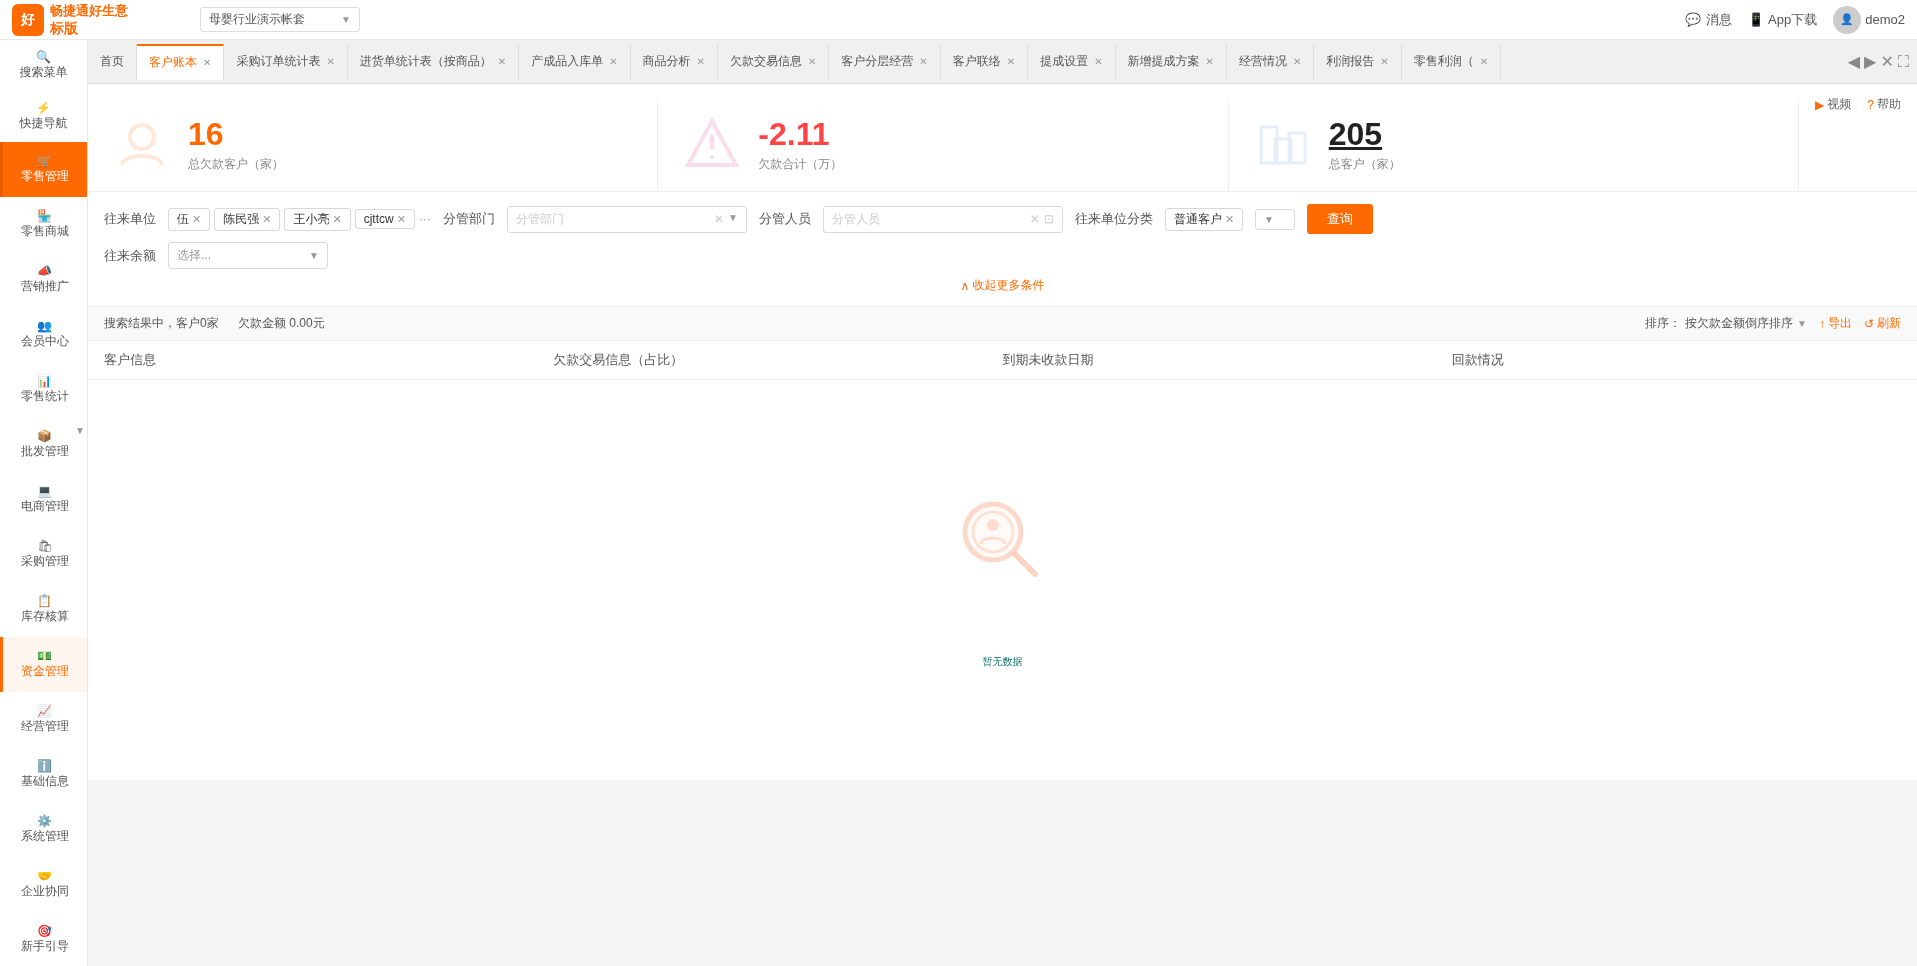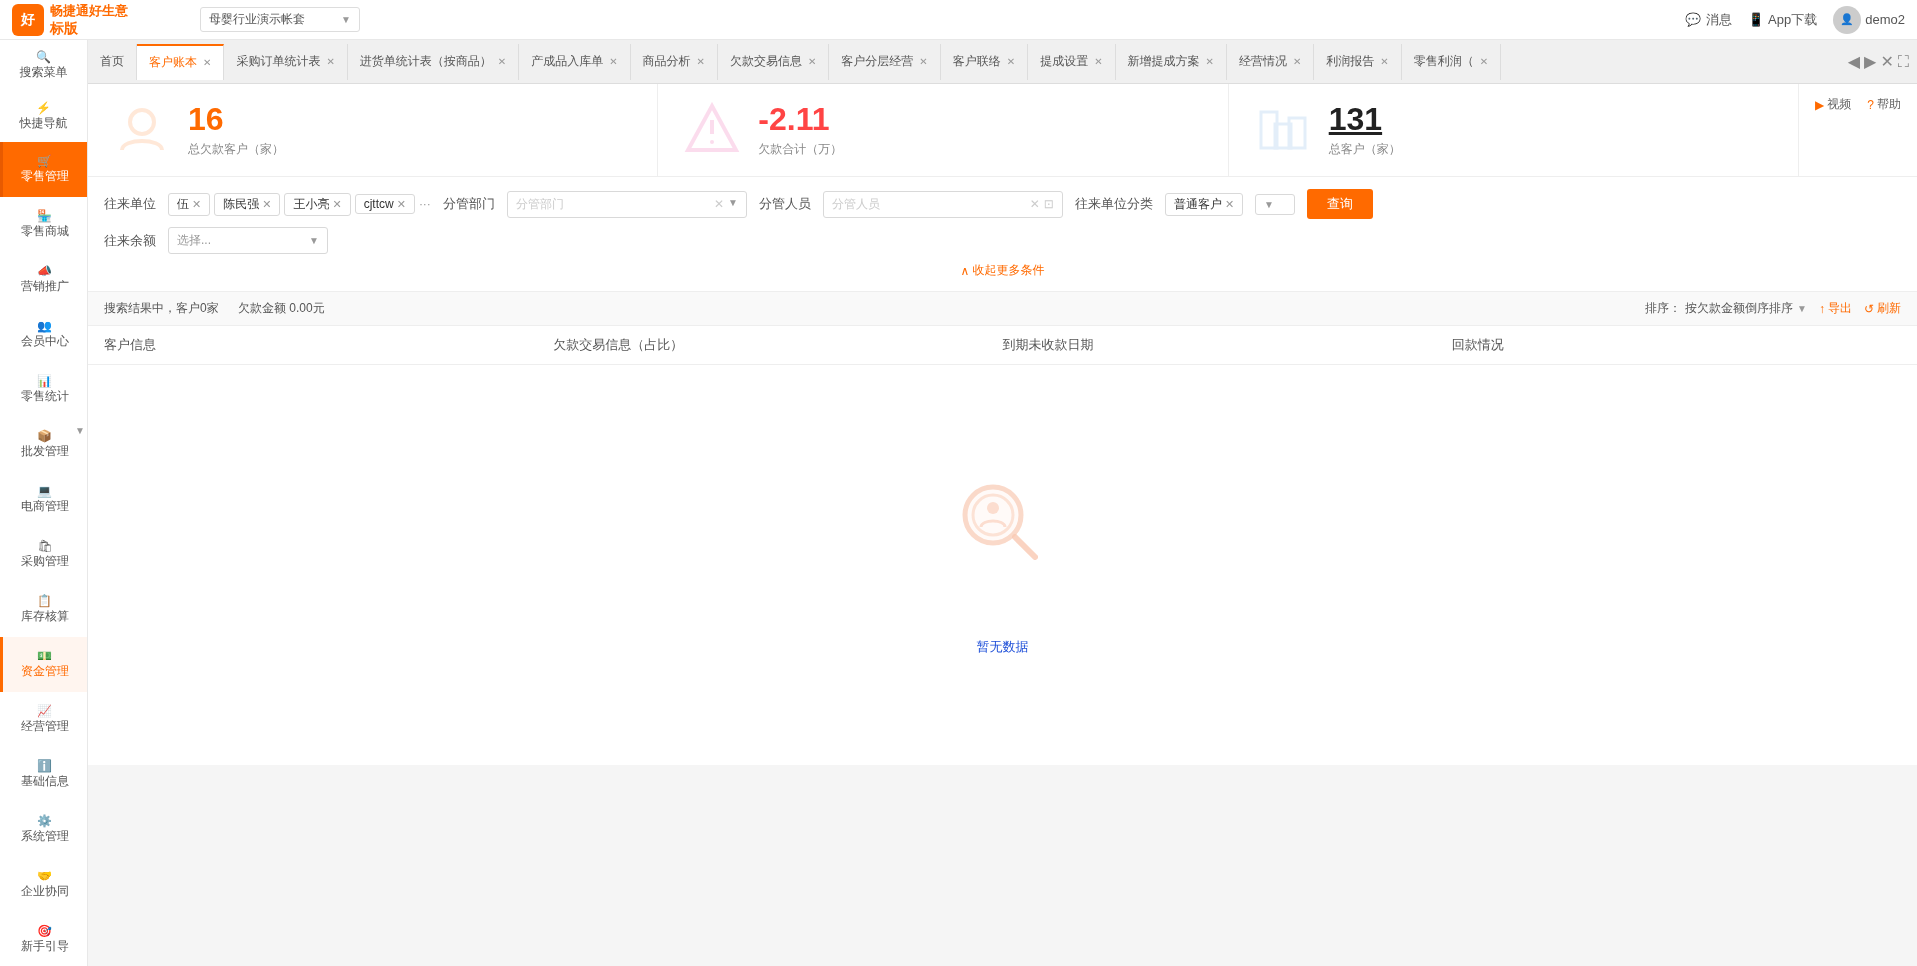--- a/index.html
+++ b/index.html
@@ -56,21 +56,21 @@
     
     .page-content { flex: 1; overflow-y: auto; padding: 0; background: #f5f5f5; }
 
     
     .stats-bar {
       display: flex; align-items: stretch; background: #fff;
       border-bottom: 1px solid #eee; min-height: 90px;
     }
     .stat-item {
       flex: 1; display: flex; align-items: center; padding: 16px 24px; gap: 16px;
-      border-right: 1px solid #eee; position: relative;
+      border-right: 1px solid #eee; position: relative; margin-top: 15px;
     }
     .stat-item:last-child { border-right: none; }
     .stat-icon { width: 60px; height: 60px; opacity: 0.15; display: flex; align-items: center; justify-content: center; font-size: 40px; }
     .stat-icon.orange { color: #ff6a00; }
     .stat-icon.pink { color: #e91e8c; }
     .stat-icon.blue { color: #4a90d9; }
     .stat-content { display: flex; flex-direction: column; }
     .stat-value { font-size: 32px; font-weight: bold; color: #ff6a00; line-height: 1.1; }
     .stat-value.negative { color: #ff4444; }
     .stat-value.dark { color: #222; text-decoration: underline; }
@@ -123,21 +123,21 @@
     
     .data-table { width: 100%; background: #fff; }
     .table-header {
       display: grid; grid-template-columns: 2fr 2fr 2fr 2fr;
       padding: 10px 16px; border-bottom: 1px solid #eee;
       font-size: 13px; color: #555; font-weight: 500; background: #fff;
     }
     .table-body { min-height: 400px; display: flex; flex-direction: column; align-items: center; justify-content: center; }
     .empty-state { display: flex; flex-direction: column; align-items: center; padding: 60px 0; }
     .empty-icon { font-size: 80px; color: #f5a580; opacity: 0.6; margin-bottom: 12px; }
-    .empty-text { font-size: 13px; color: #1d4ed8; margin-top: 32px; }
+    .empty-text { font-size: 10px; color: #0f766e; margin-top: 32px; }
 
     
     .arrow-down { font-size: 10px; color: #999; }
 
     
     ::-webkit-scrollbar { width: 6px; height: 6px; }
     ::-webkit-scrollbar-thumb { background: #ccc; border-radius: 3px; }
   </style>
 </head>
 <body>
@@ -345,21 +345,21 @@
         </div>
         <div class="stat-item">
           <div class="stat-icon blue">
             <svg width="56" height="56" viewBox="0 0 56 56" fill="none">
               <rect x="6" y="10" width="16" height="36" stroke="#4a90d9" stroke-width="3" fill="none"></rect>
               <rect x="20" y="22" width="16" height="24" stroke="#4a90d9" stroke-width="3" fill="none"></rect>
               <rect x="34" y="16" width="16" height="30" stroke="#4a90d9" stroke-width="3" fill="none"></rect>
             </svg>
           </div>
           <div class="stat-content">
-            <div class="stat-value dark">131</div>
+            <div class="stat-value dark">205</div>
             <div class="stat-label">总客户（家）</div>
           </div>
         </div>
         <div style="display:flex;align-items:flex-start;padding:12px 16px;gap:16px;font-size:12px;color:#666;margin-left:auto;">
           <span style="cursor:pointer;display:flex;align-items:center;gap:3px;">
             <span style="color:#ff6a00;">▶</span>
             <span>视频</span>
           </span>
           <span style="cursor:pointer;display:flex;align-items:center;gap:3px;">
             <span style="color:#ff6a00;">?</span>

